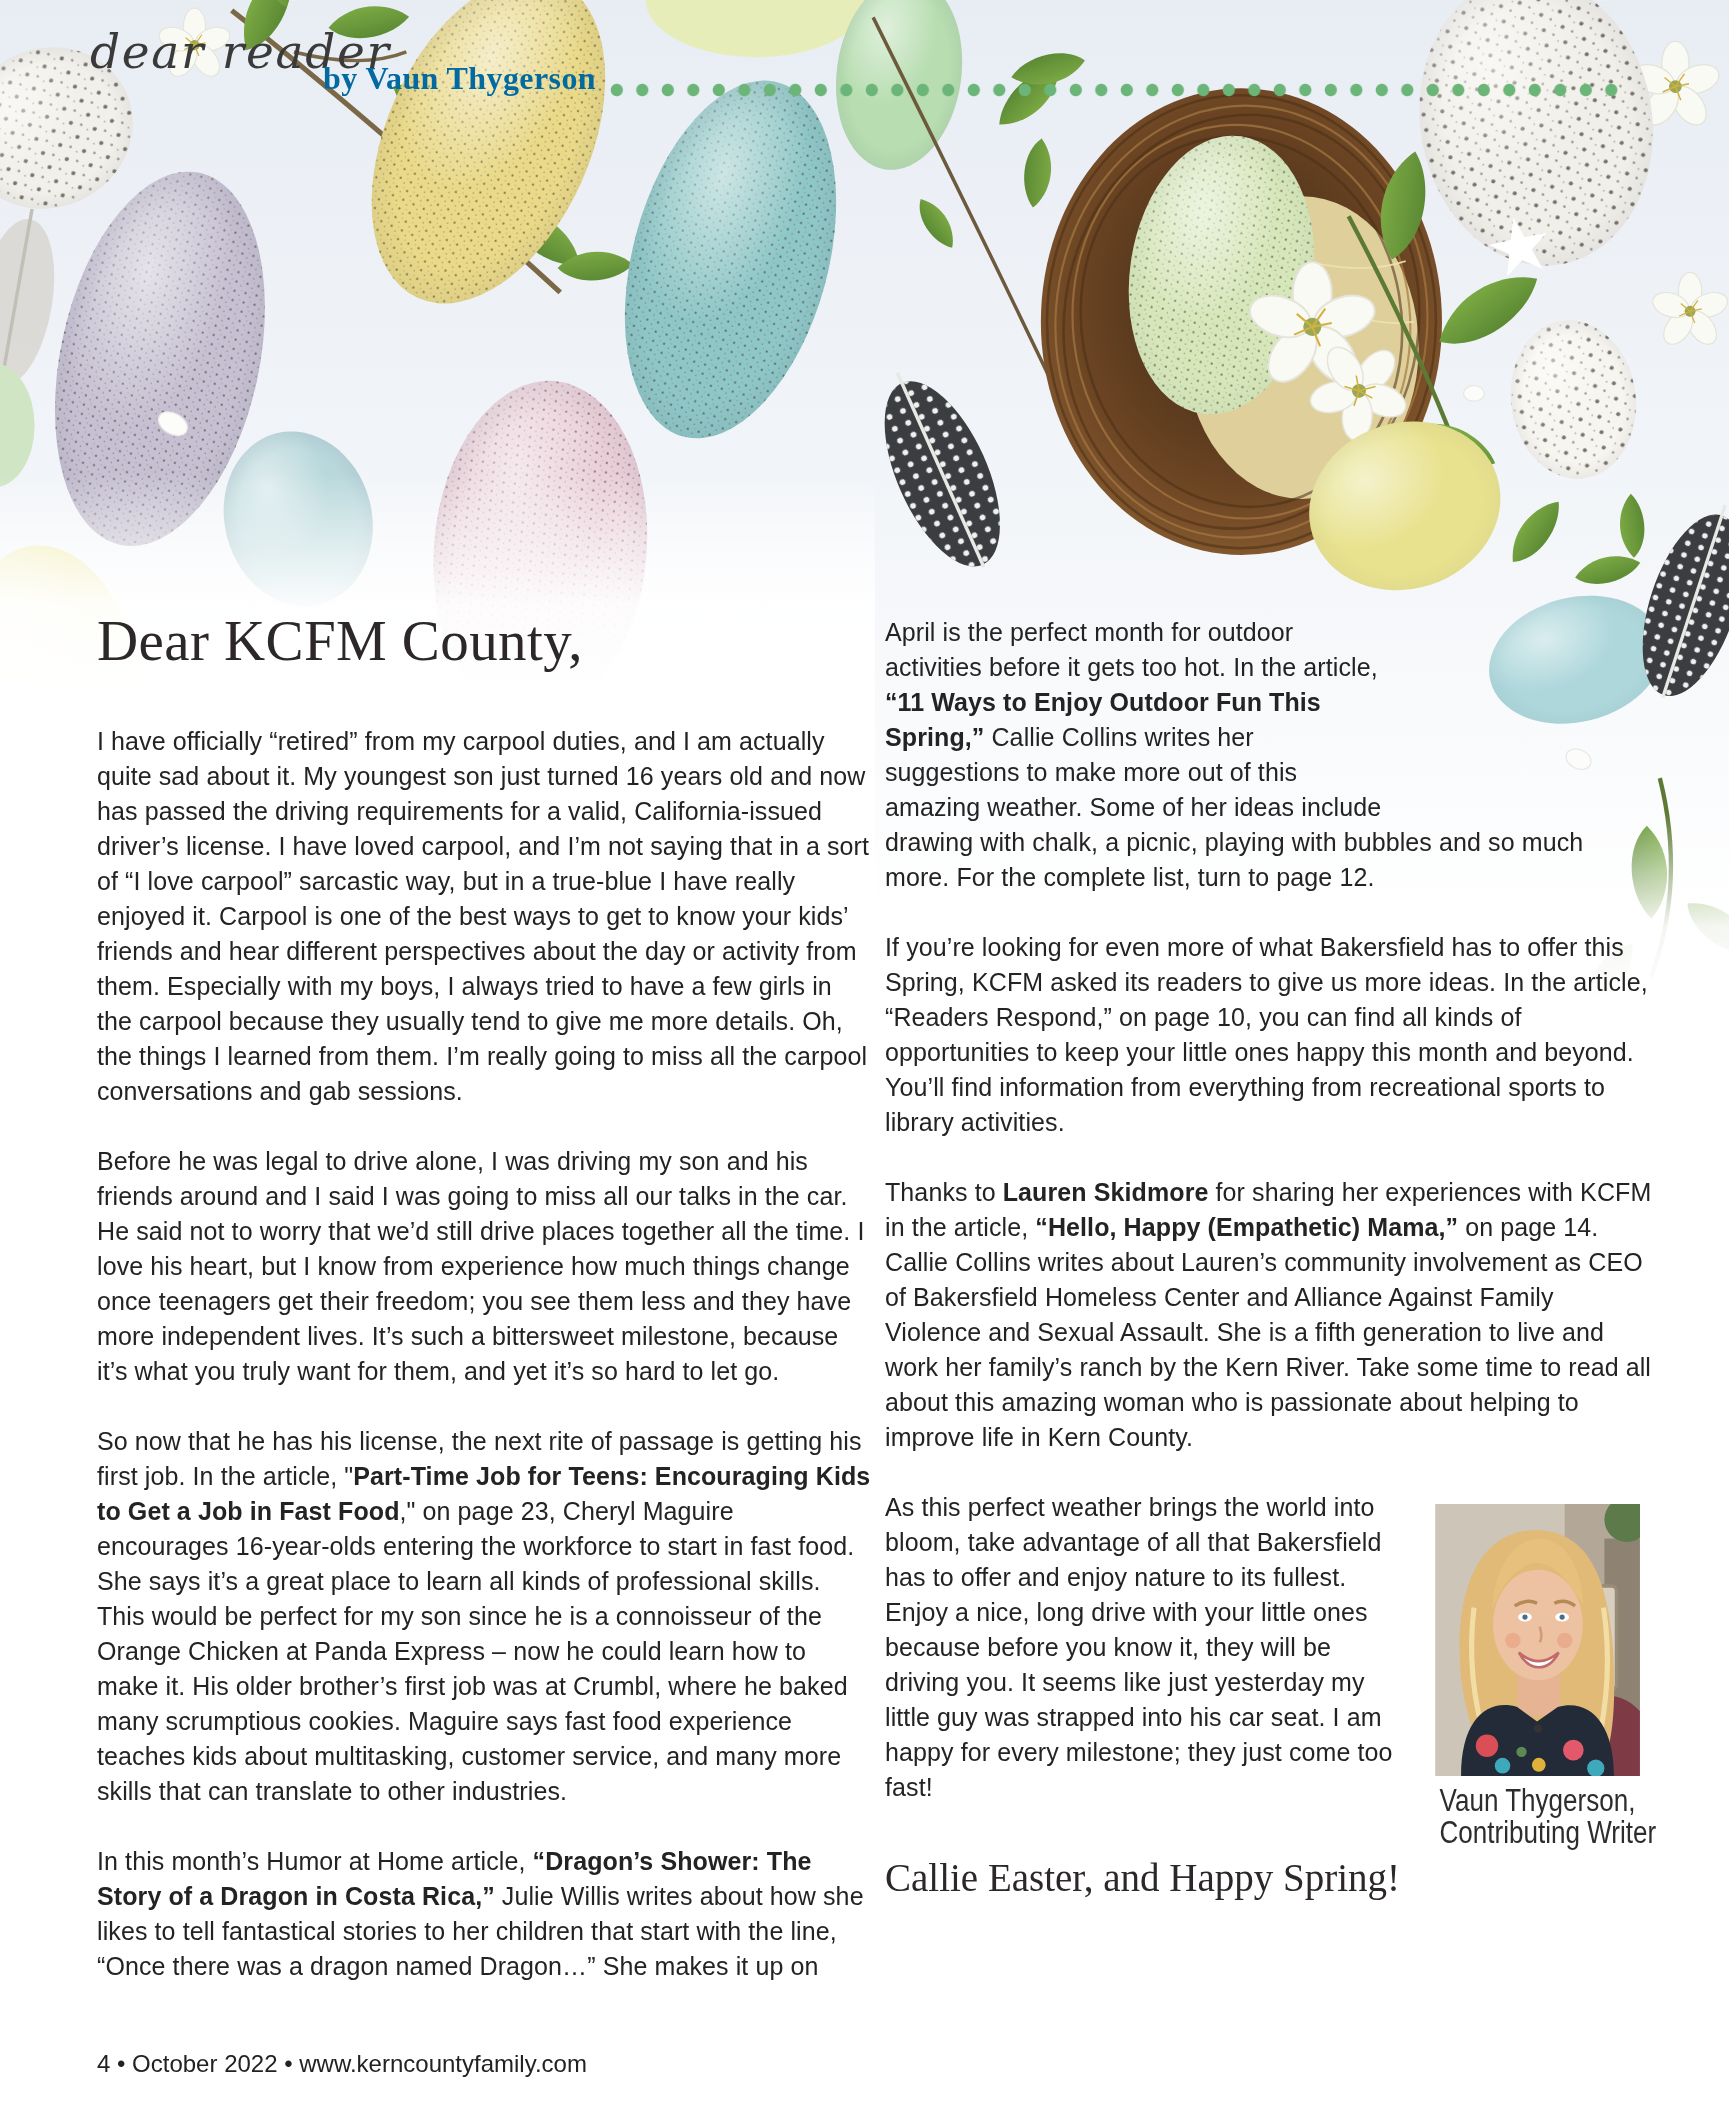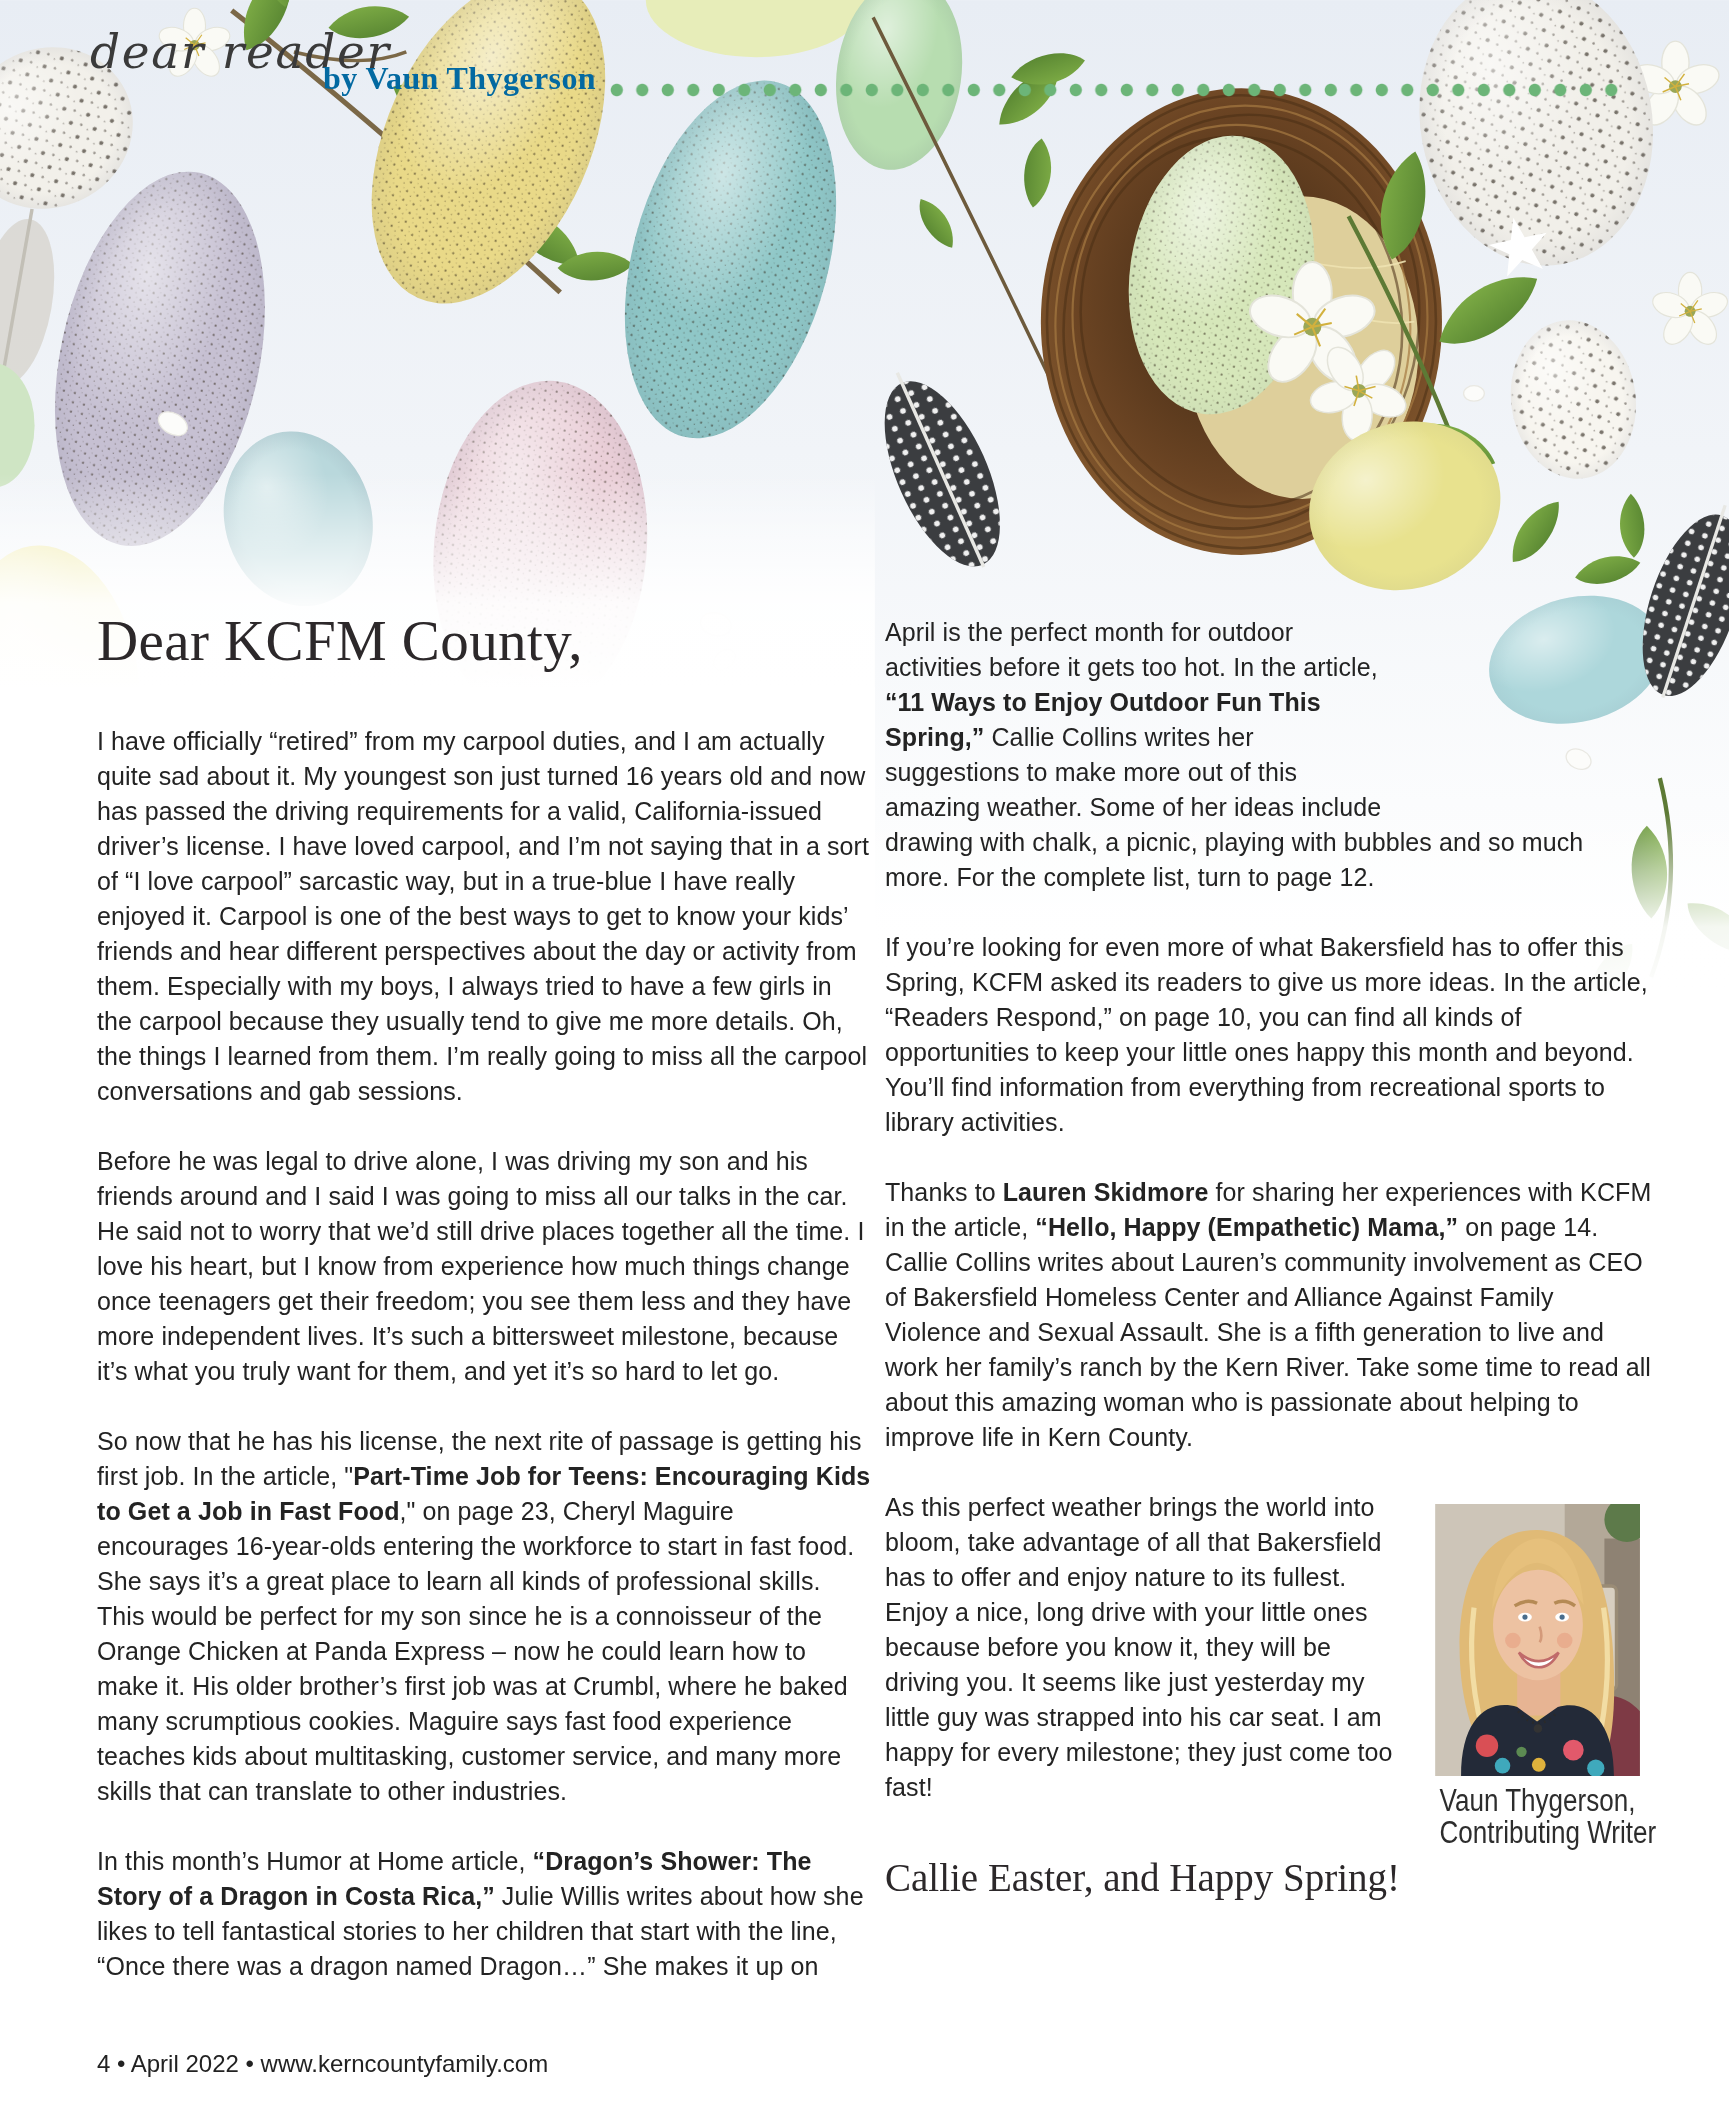--- a/index.html
+++ b/index.html
@@ -333,15 +333,15 @@
       <figcaption>
         <span class="cap-line">Vaun Thygerson,</span>
         <span class="cap-line">Contributing Writer</span>
       </figcaption>
     </figure>
 
     <p class="body"><span>As this perfect weather brings the world into bloom, take advantage of all that Bakersfield has to offer and enjoy nature to its fullest. Enjoy a nice, long drive with your little ones because before you know it, they will be driving you. It seems like just yesterday my little guy was strapped into his car seat. I am happy for every milestone; they just come too fast!</span></p>
     <div class="closing">Callie Easter, and Happy Spring!</div>
   </section>
 
-  <footer class="page-footer">4 • April 2022 • www.kerncountyfamily.com</footer>
+  <footer class="page-footer">4 • October 2022 • www.kerncountyfamily.com</footer>
 </div>
 
 
 </body></html>

